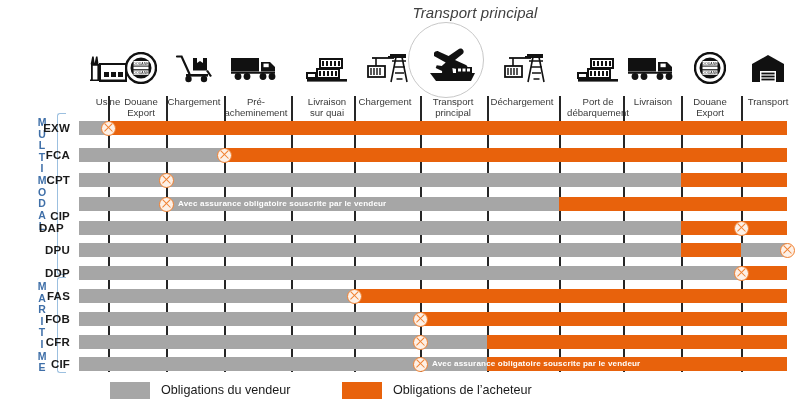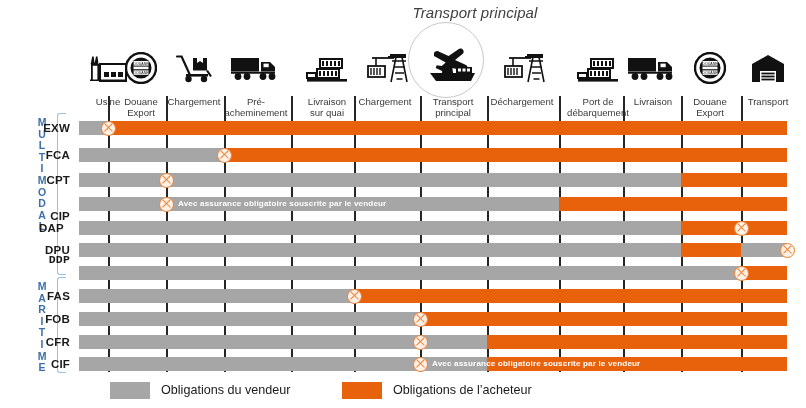--- a/index.html
+++ b/index.html
@@ -399,21 +399,21 @@
       <div class="marker" style="left: 158.5px; top: 196.5px;"></div>
       <div class="rowlabel" style="left: 8px; top: 222px;">DAP</div>
       <div class="bar-seller" style="left: 79px; top: 221px; width: 602px; background: rgb(166, 166, 166);"></div>
       <div class="bar-buyer" style="left: 681px; top: 221px; width: 106px; background: rgb(232, 98, 12);"></div>
       <div class="marker" style="left: 733.5px; top: 220.5px;"></div>
       <div class="rowlabel" style="left: 14px; top: 244px;">DPU</div>
       <div class="bar-seller" style="left: 79px; top: 243px; width: 602px; background: rgb(166, 166, 166);"></div>
       <div class="bar-buyer" style="left: 681px; top: 243px; width: 60px; background: rgb(232, 98, 12);"></div>
       <div class="bar-seller" style="left: 741px; top: 243px; width: 46px; background: rgb(166, 166, 166);"></div>
       <div class="marker" style="left: 779.5px; top: 242.5px;"></div>
-      <div class="rowlabel" style="left: 14px; top: 253px; font-family: Liberation Mono, monospace;">DDP</div>
+      <div class="rowlabel" style="left: 14px; top: 267px;">DDP</div>
       <div class="bar-seller" style="left: 79px; top: 266px; width: 662px; background: rgb(166, 166, 166);"></div>
       <div class="bar-buyer" style="left: 741px; top: 266px; width: 46px; background: rgb(232, 98, 12);"></div>
       <div class="marker" style="left: 733.5px; top: 265.5px;"></div>
       <div class="rowlabel" style="left: 14px; top: 290px;">FAS</div>
       <div class="bar-seller" style="left: 79px; top: 289px; width: 275px; background: rgb(166, 166, 166);"></div>
       <div class="bar-buyer" style="left: 354px; top: 289px; width: 433px; background: rgb(232, 98, 12);"></div>
       <div class="marker" style="left: 346.5px; top: 288.5px;"></div>
       <div class="rowlabel" style="left: 14px; top: 313px;">FOB</div>
       <div class="bar-seller" style="left: 79px; top: 312px; width: 341px; background: rgb(166, 166, 166);"></div>
       <div class="bar-buyer" style="left: 420px; top: 312px; width: 367px; background: rgb(232, 98, 12);"></div>

